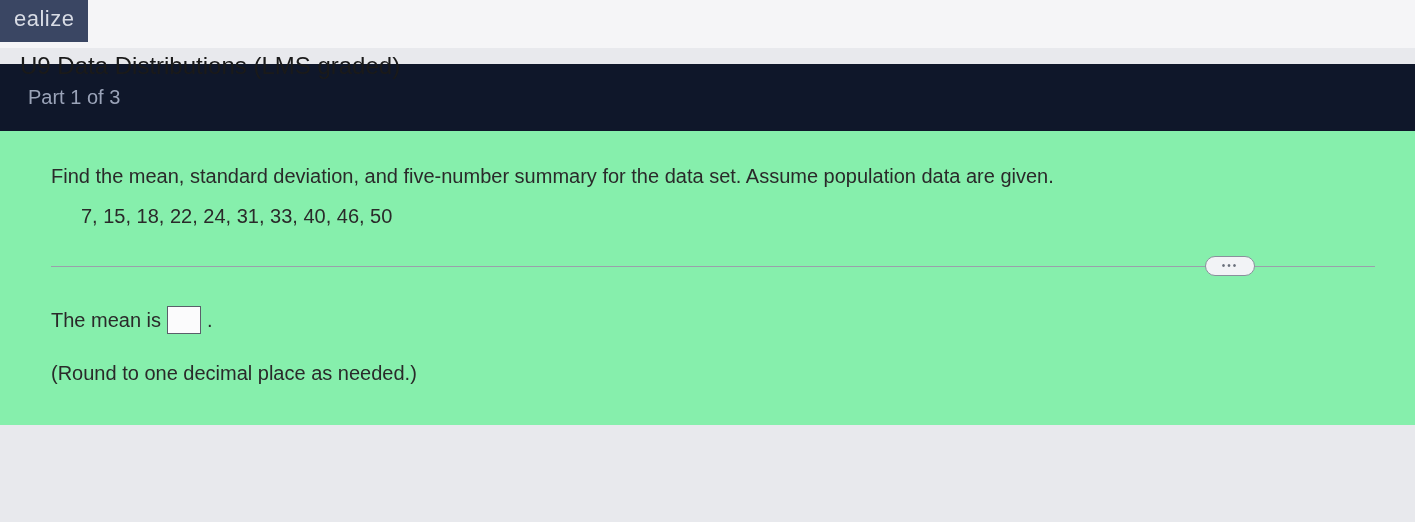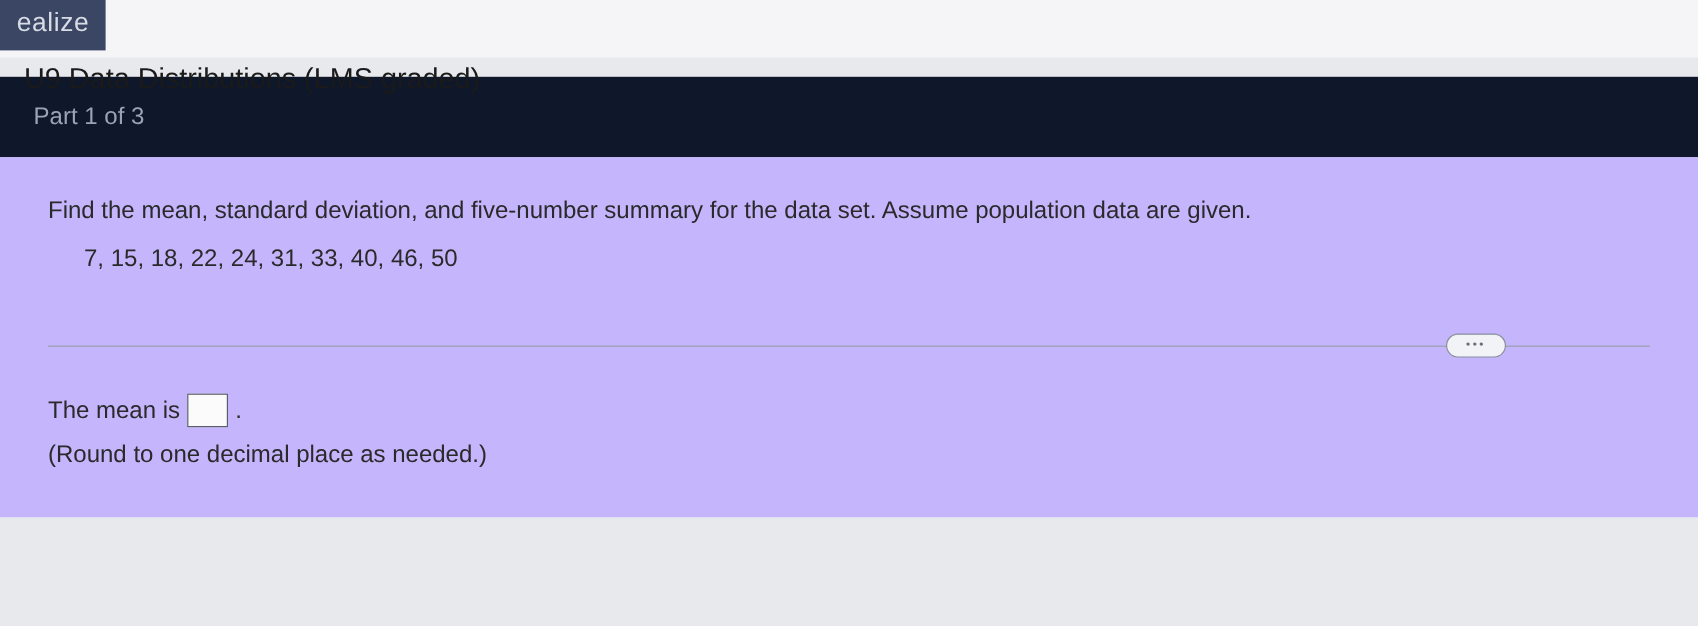--- a/index.html
+++ b/index.html
@@ -36,34 +36,34 @@
       color: #1a1a1a;
     }
     .part-header {
       background: #0f172a;
       color: #9aa3b8;
       padding: 22px 28px;
       font-size: 20px;
       margin-top: 16px;
     }
     .question-area {
-      background: #c4b5fd;
-      padding: 30px 40px 40px 40px;
+      background: #86efac;
+      padding: 30px 40px 40px 51px;
     }
     .question-prompt {
       font-size: 20px;
       color: #2a2a2a;
       line-height: 1.5;
       margin-bottom: 14px;
     }
     .data-set {
       font-size: 20px;
       color: #2a2a2a;
       padding-left: 30px;
-      margin-bottom: 48px;
+      margin-bottom: 26px;
     }
     .divider-row {
       position: relative;
       height: 24px;
       margin-bottom: 28px;
     }
     .divider-line {
       border: none;
       border-top: 1px solid #9aa0ab;
       position: absolute;
@@ -91,21 +91,21 @@
       font-size: 10px;
       letter-spacing: 2px;
       line-height: 1;
     }
     .answer-line {
       font-size: 20px;
       color: #2a2a2a;
       display: flex;
       align-items: center;
       gap: 6px;
-      margin-bottom: 12px;
+      margin-bottom: 28px;
     }
     .answer-input {
       width: 34px;
       height: 28px;
       border: 1px solid #5a5f6a;
       background: #fbfbfc;
       font-size: 18px;
       text-align: center;
     }
     .answer-hint {

